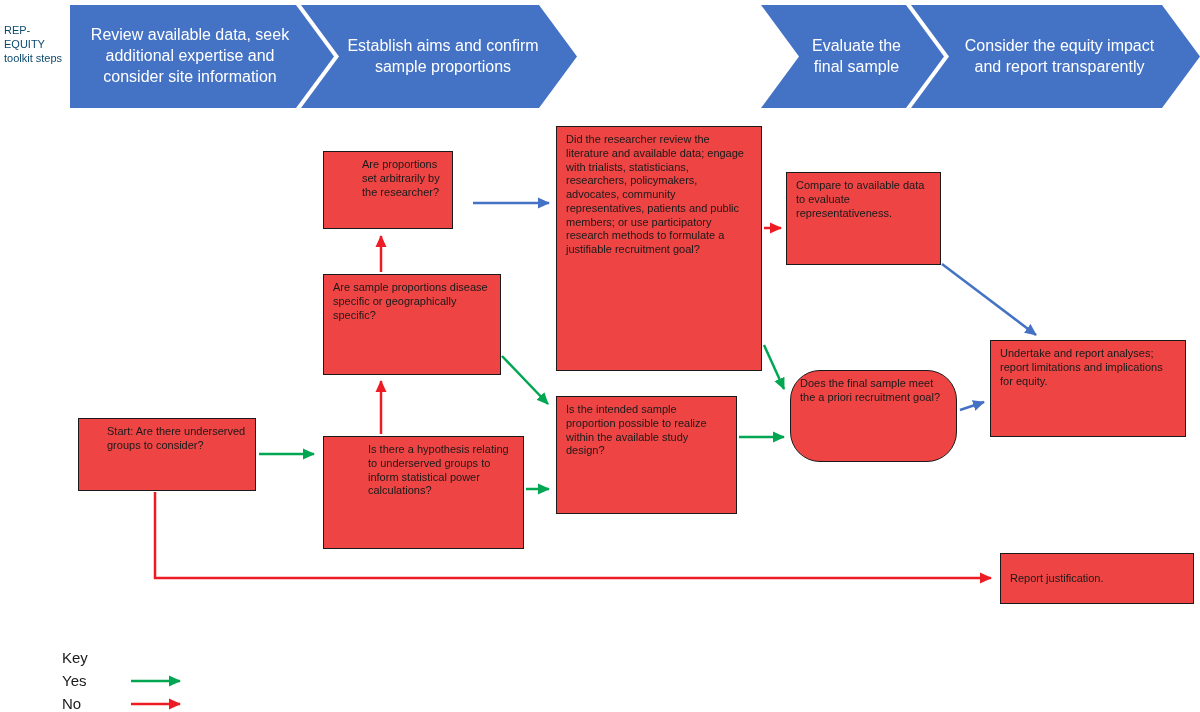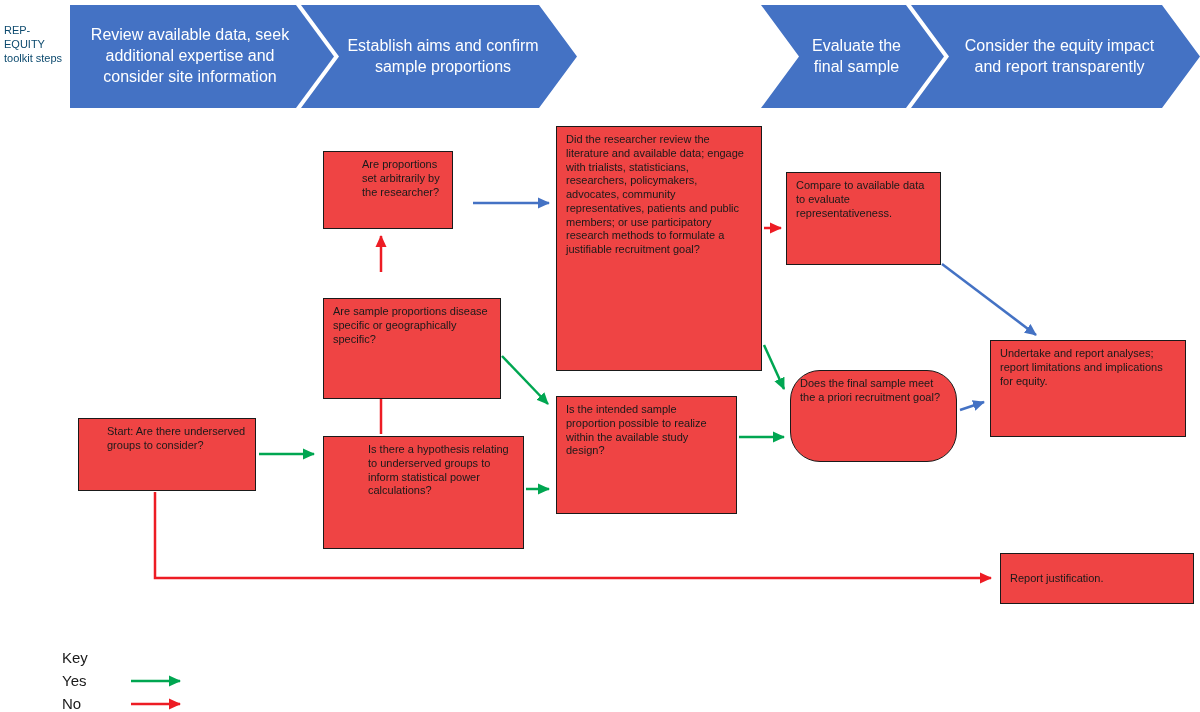--- a/index.html
+++ b/index.html
@@ -33,21 +33,21 @@
   .chev-4{left:761px;width:183px;}
   .chev-5{left:911px;width:289px;}
 
   
   .box{
     position:absolute;background:#ef4444;border:1.5px solid #1a1a1a;
     font-size:11px;line-height:1.25;padding:6px 9px;z-index:10;
   }
   .b-start{left:78px;top:418px;width:178px;height:73px;padding-left:28px;}
   .b-hypothesis{left:323px;top:436px;width:201px;height:113px;padding-left:44px;}
-  .b-sample{left:323px;top:274px;width:178px;height:101px;margin-top:24px;}
+  .b-sample{left:323px;top:274px;width:178px;height:101px;}
   .b-arbitrary{left:323px;top:151px;width:130px;height:78px;padding-left:38px;}
   .b-review{left:556px;top:126px;width:206px;height:245px;}
   .b-intended{left:556px;top:396px;width:181px;height:118px;}
   .b-compare{left:786px;top:172px;width:155px;height:93px;}
   .b-final{left:790px;top:370px;width:167px;height:92px;border-radius:30px;}
   .b-undertake{left:990px;top:340px;width:196px;height:97px;}
   .b-report{left:1000px;top:553px;width:194px;height:51px;display:flex;align-items:center;}
 
   
   .arrows{position:absolute;left:0;top:0;z-index:5;pointer-events:none;}

